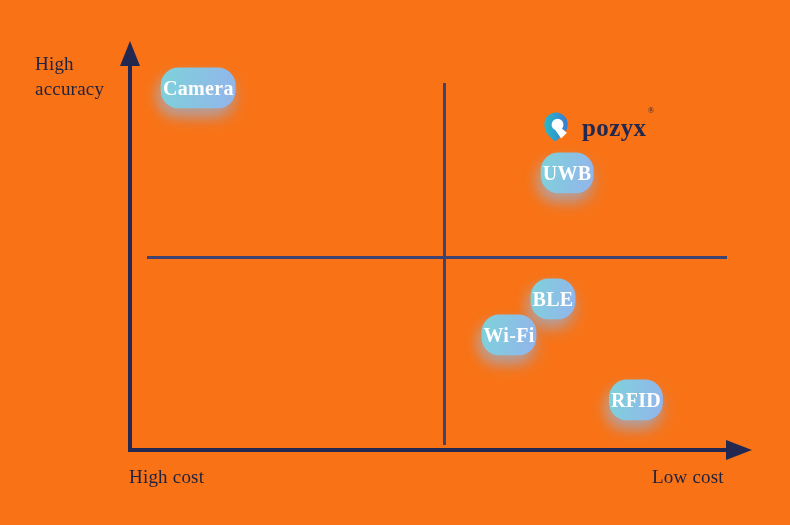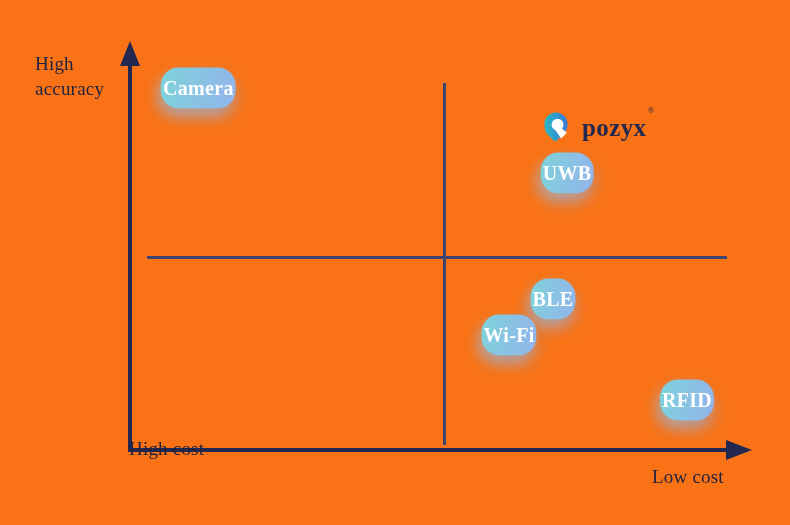--- a/index.html
+++ b/index.html
@@ -25,21 +25,21 @@
   .divider{position:absolute;background:#3e4370;}
   #divider-vertical{left:443px;top:83px;width:3px;height:362px;}
   #divider-horizontal{left:147px;top:256px;width:580px;height:3px;}
   
   .axis-label{
     position:absolute;color:#1e2240;font-size:19px;line-height:25px;
     letter-spacing:.2px;white-space:pre-line;
   }
   #label-high-accuracy{left:35px;top:51px;width:95px;}
   #label-low-accuracy{left:35px;top:404px;width:95px;}
-  #label-high-cost{left:129px;top:436px;}
+  #label-high-cost{left:129px;top:464px;}
   #label-low-cost{left:652px;top:464px;text-align:center;}
   
   .pill{
     position:absolute;transform:translate(-50%,-50%);
     background:linear-gradient(100deg,#7ed2da 0%,#93b4ec 100%);
     color:#ffffff;font-weight:bold;font-size:20px;letter-spacing:.3px;
     padding:9px 2px;border-radius:18px;white-space:nowrap;
     box-shadow:0 9px 16px rgba(135,175,232,.45), -5px 7px 12px rgba(160,200,235,.35);
   }
   [data-name="pill-wifi"]{z-index:2;}
@@ -67,21 +67,21 @@
   <div class="divider" id="divider-horizontal" data-name="quadrant-divider-horizontal"></div>
 
   <div class="axis-label" id="label-high-accuracy" data-name="y-axis-label-high">High accuracy</div>
   <div class="axis-label" id="label-high-cost" data-name="x-axis-label-high">High cost</div>
   <div class="axis-label" id="label-low-cost" data-name="x-axis-label-low">Low cost</div>
 
   <div class="pill" data-name="pill-camera" style="left: 198.42px; top: 87.66px;">Camera</div>
   <div class="pill" data-name="pill-uwb" style="left: 567px; top: 172.92px;">UWB</div>
   <div class="pill" data-name="pill-ble" style="left: 552.96px; top: 298.78px;">BLE</div>
   <div class="pill" data-name="pill-wifi" style="left: 477px; top: 335.32px; margin-left: 32px;">Wi-Fi</div>
-  <div class="pill" data-name="pill-rfid" style="left: 687px; top: 400.28px; text-align: center;">RFID</div>
+  <div class="pill" data-name="pill-rfid" style="left: 636px; top: 400.28px; text-align: center;">RFID</div>
 
   <div id="brand" data-name="pozyx-logo">
     <span data-name="pozyx-pin-icon" style="display:inline-flex;">
       <svg width="26" height="31" viewBox="0 0 100 120" aria-hidden="true">
         <defs>
           <linearGradient id="ping" x1="0" y1="0" x2="1" y2="0">
             <stop offset="0" stop-color="#29b8c5"></stop>
             <stop offset="1" stop-color="#3a7bd5"></stop>
           </linearGradient>
         </defs>

